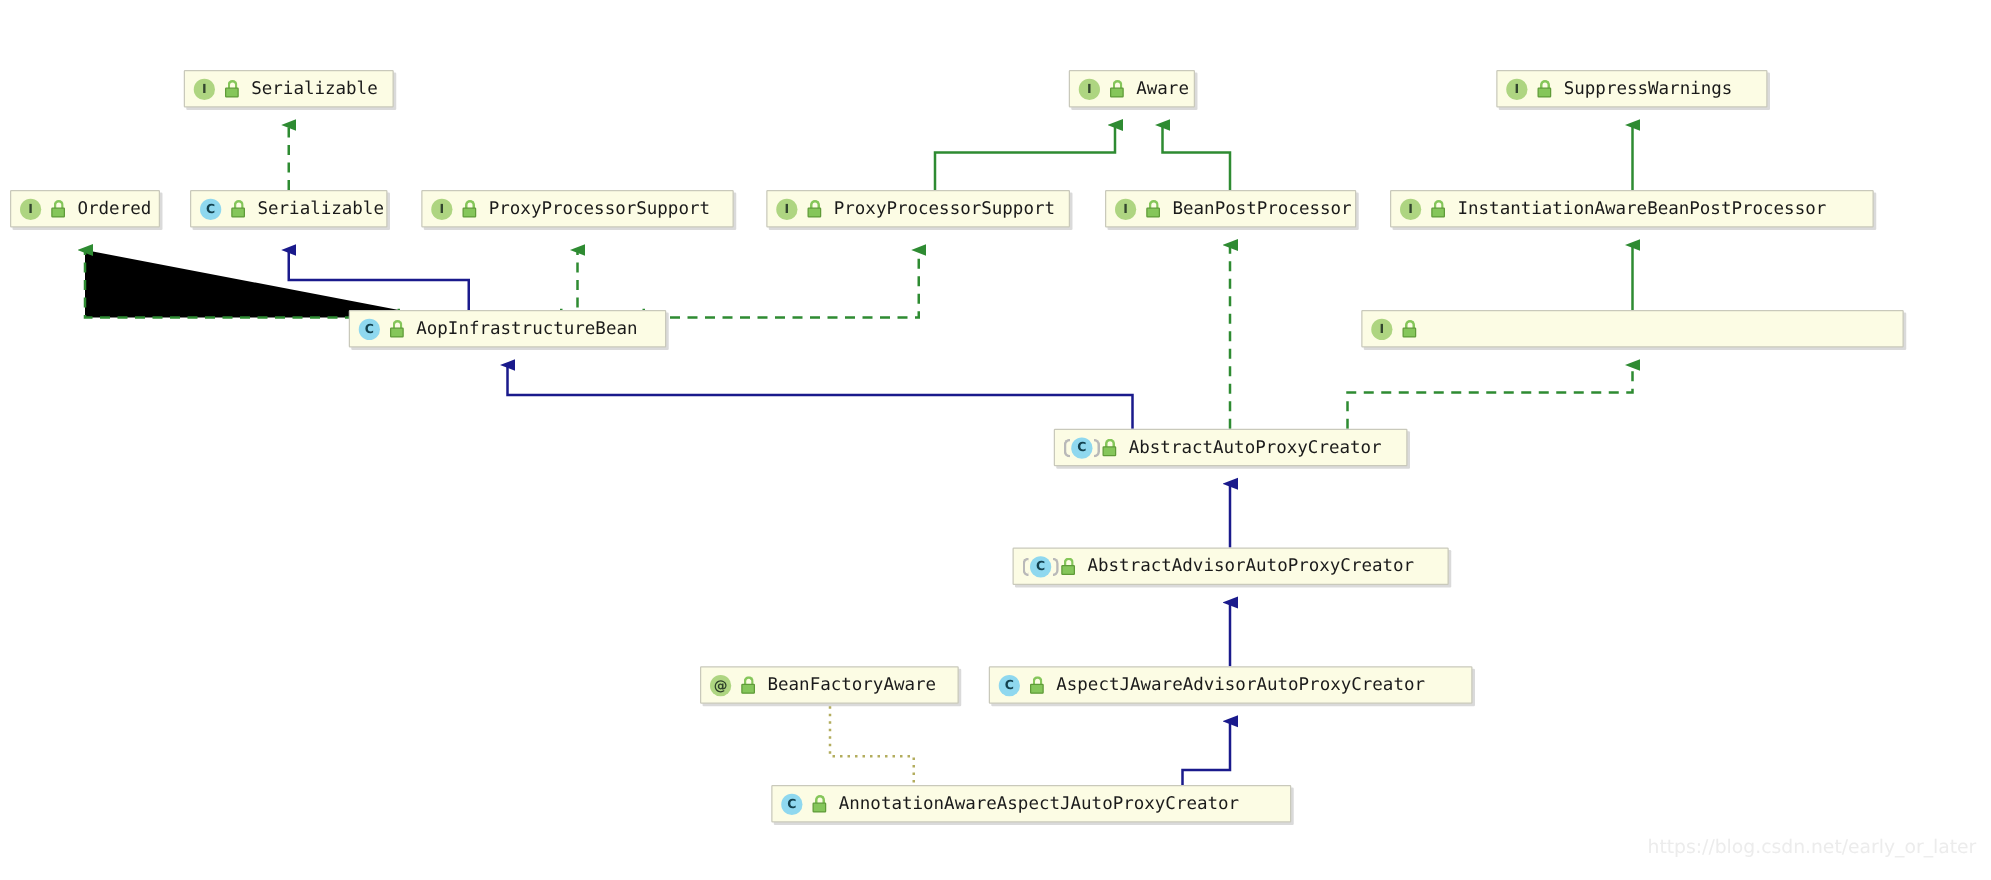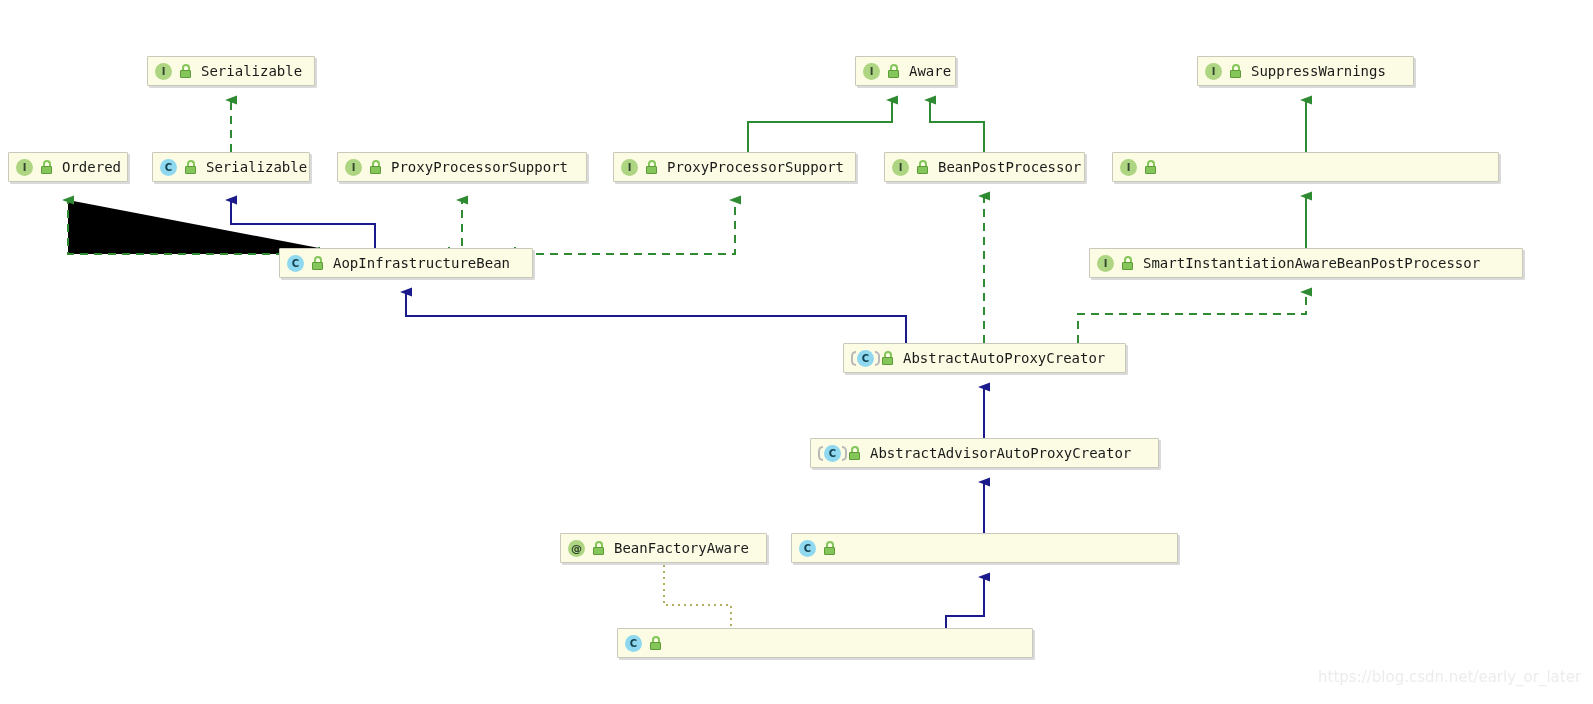--- a/index.html
+++ b/index.html
@@ -317,20 +317,21 @@
   </div>
 
   <div class="node" style="left:1112px; top:152px; width:387px;">
     <span class="icon-wrap">
       <span class="type-icon interface">I</span>
     </span>
     <span class="lock-icon">
       <span class="shackle"></span>
         <span class="body"></span>
     </span>
+    <span class="node-label">InstantiationAwareBeanPostProcessor</span>
   </div>
 
   <div class="node" style="left:279px; top:248px; width:254px;">
     <span class="icon-wrap">
       <span class="type-icon cls">C</span>
     </span>
     <span class="lock-icon">
       <span class="shackle"></span>
         <span class="body"></span>
     </span>
@@ -338,21 +339,20 @@
   </div>
 
   <div class="node" style="left:1089px; top:248px; width:434px;">
     <span class="icon-wrap">
       <span class="type-icon interface">I</span>
     </span>
     <span class="lock-icon">
       <span class="shackle"></span>
         <span class="body"></span>
     </span>
-    <span class="node-label">SmartInstantiationAwareBeanPostProcessor</span>
   </div>
 
   <div class="node" style="left:843px; top:343px; width:283px; padding-left:13px;">
     <span class="icon-wrap abstract">
       <span class="type-icon cls">C</span>
     </span>
     <span class="lock-icon">
       <span class="shackle"></span>
         <span class="body"></span>
     </span>
@@ -382,27 +382,29 @@
   </div>
 
   <div class="node" style="left:791px; top:533px; width:387px;">
     <span class="icon-wrap">
       <span class="type-icon cls">C</span>
     </span>
     <span class="lock-icon">
       <span class="shackle"></span>
         <span class="body"></span>
     </span>
+    <span class="node-label">AspectJAwareAdvisorAutoProxyCreator</span>
   </div>
 
   <div class="node" style="left:617px; top:628px; width:416px;">
     <span class="icon-wrap">
       <span class="type-icon cls">C</span>
     </span>
     <span class="lock-icon">
       <span class="shackle"></span>
         <span class="body"></span>
     </span>
+    <span class="node-label">AnnotationAwareAspectJAutoProxyCreator</span>
   </div>
 
   <div class="watermark" style="left:1318px; top:668px;">https://blog.csdn.net/early_or_later</div>
 
 </div>
 
 </body></html>

